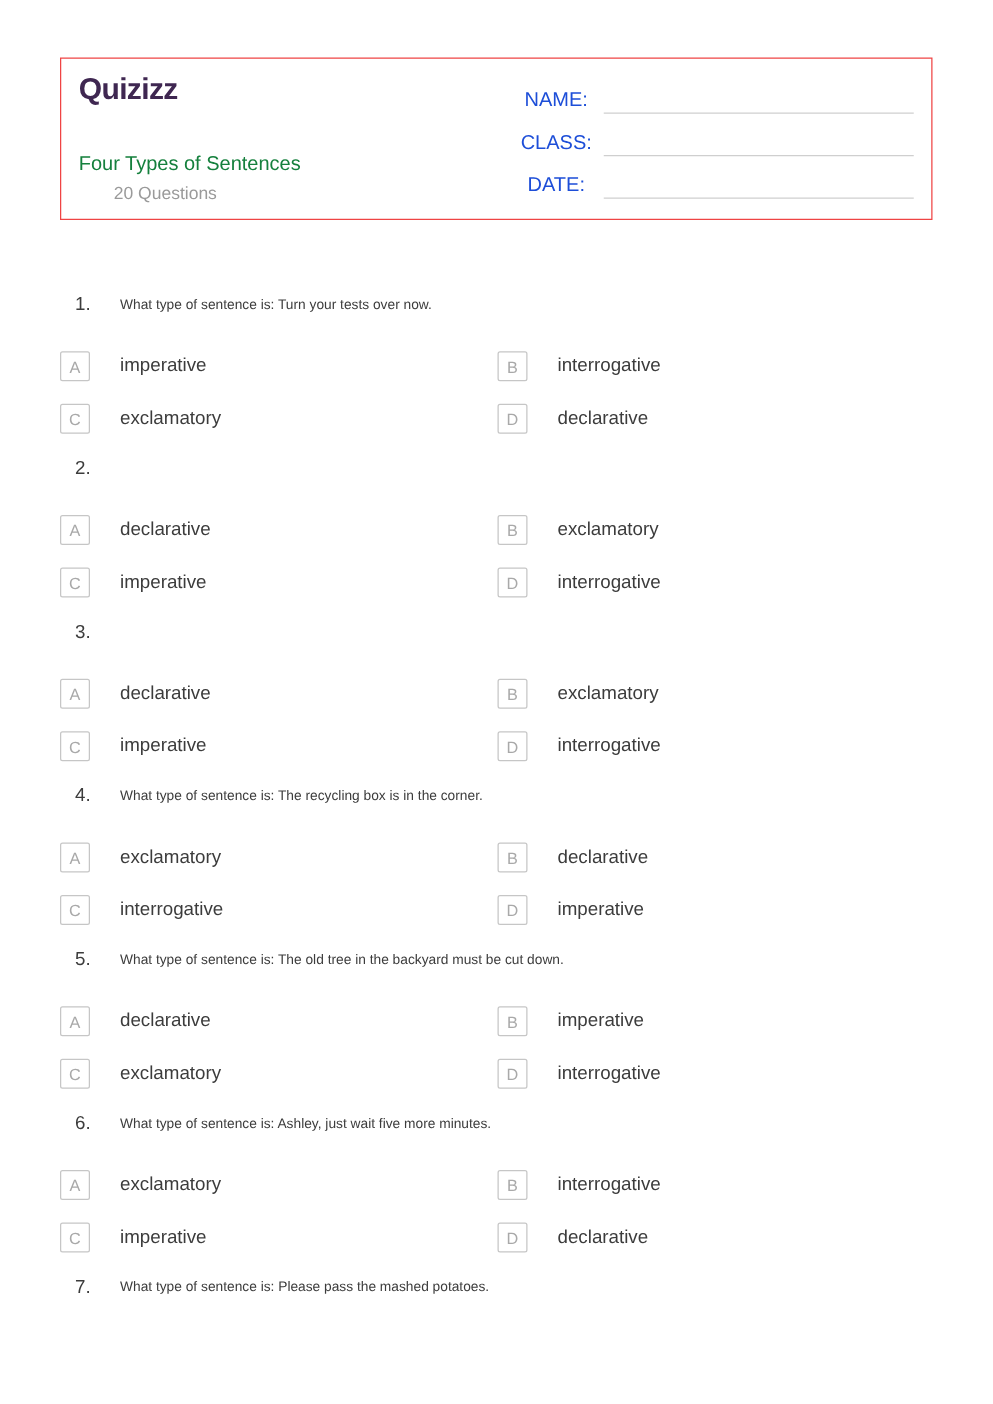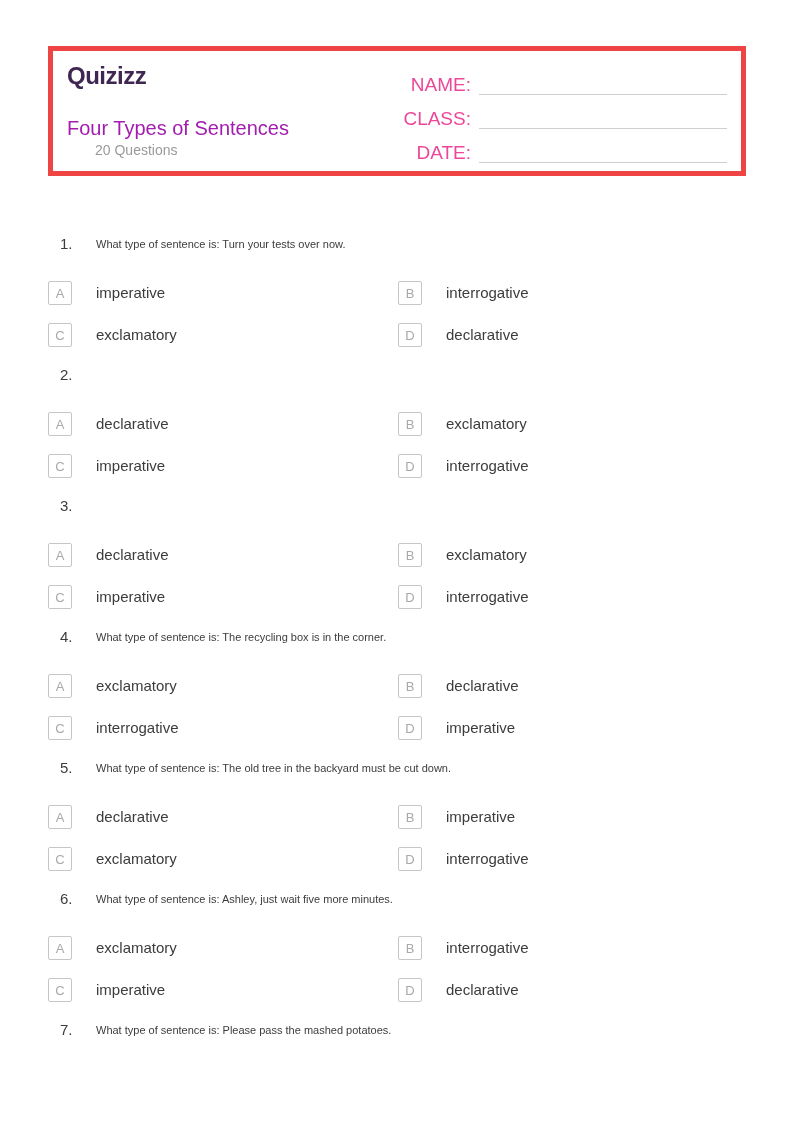--- a/index.html
+++ b/index.html
@@ -9,57 +9,57 @@
     font-family: "Liberation Sans", sans-serif;
     overflow: hidden;
   }
   .page { width: 794px; height: 1123px; position: relative; }
 
   
   .hdr {
     position: absolute;
     left: 48px; top: 46px;
     width: 698px; height: 130px;
-    border: 5px solid #ef4444;
+    border: 1px solid #ef4444;
     display: flex;
     background: #fff;
   }
   .hdr-left {
     flex: 1 1 auto;
     padding: 12px 0 12px 14px;
     display: flex;
     flex-direction: column;
     justify-content: space-between;
   }
   .logo {
     font-size: 24px;
     font-weight: 700;
     letter-spacing: -0.5px;
     color: #3f2751;
     line-height: 26px;
   }
-  .title { font-size: 20px; color: #a21caf; line-height: 20px; }
+  .title { font-size: 16px; color: #15803d; line-height: 20px; }
   .subtitle { font-size: 14px; color: #9a9a9a; line-height: 18px; margin-top: 3px; margin-left: 28px; }
 
   .hdr-right {
     width: 330px;
     padding: 22px 14px 0 0;
   }
   .field-row {
     display: flex;
     align-items: flex-end;
     height: 22px;
     margin-bottom: 12px;
   }
   .field-label {
     width: 60px;
     display: inline-flex;
-    justify-content: flex-end;
-    font-size: 19px;
-    color: #ec4899;
+    justify-content: center;
+    font-size: 16px;
+    color: #1d4ed8;
     line-height: 20px;
   }
   .field-line {
     flex: 1;
     border-bottom: 1px solid #cfcfcf;
     height: 20px;
     margin-left: 8px;
   }
 
   

